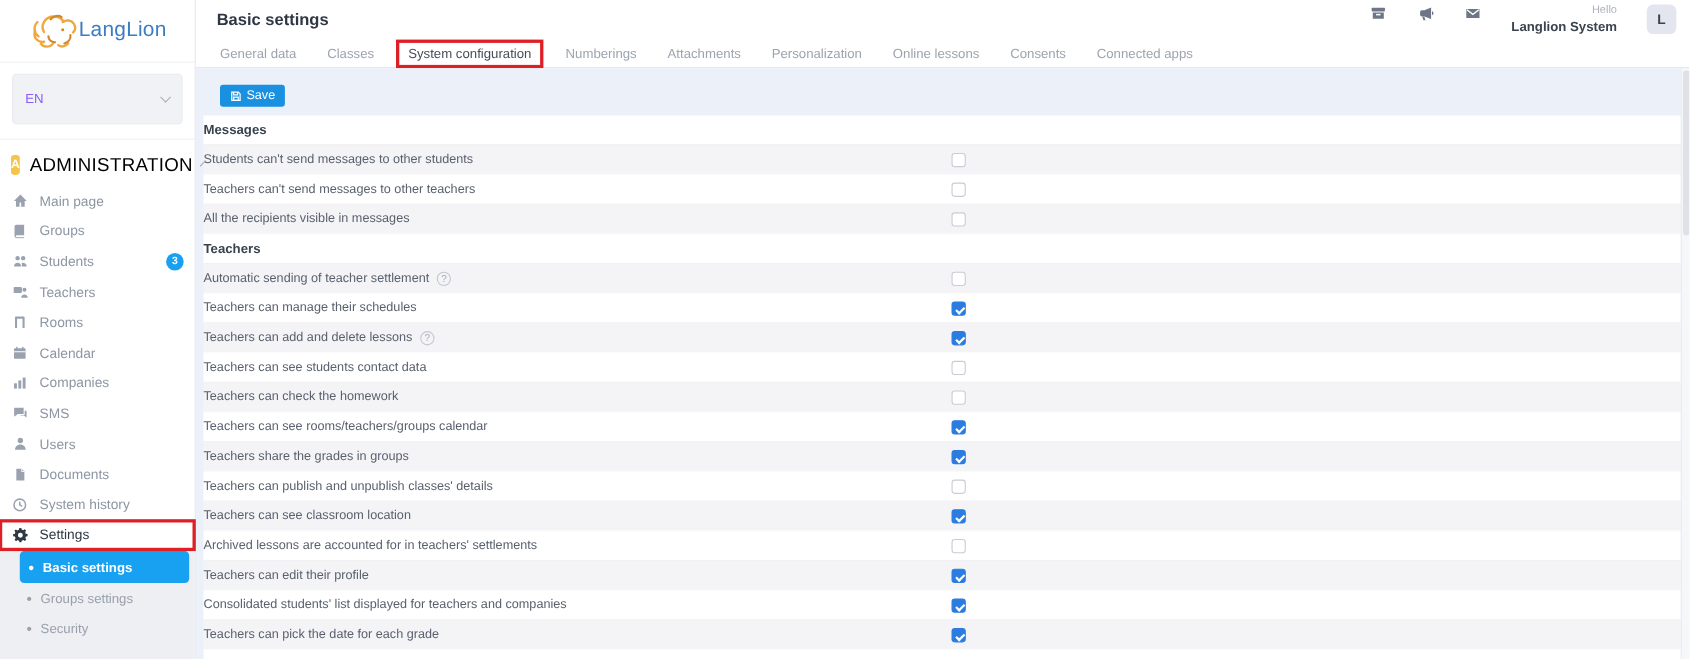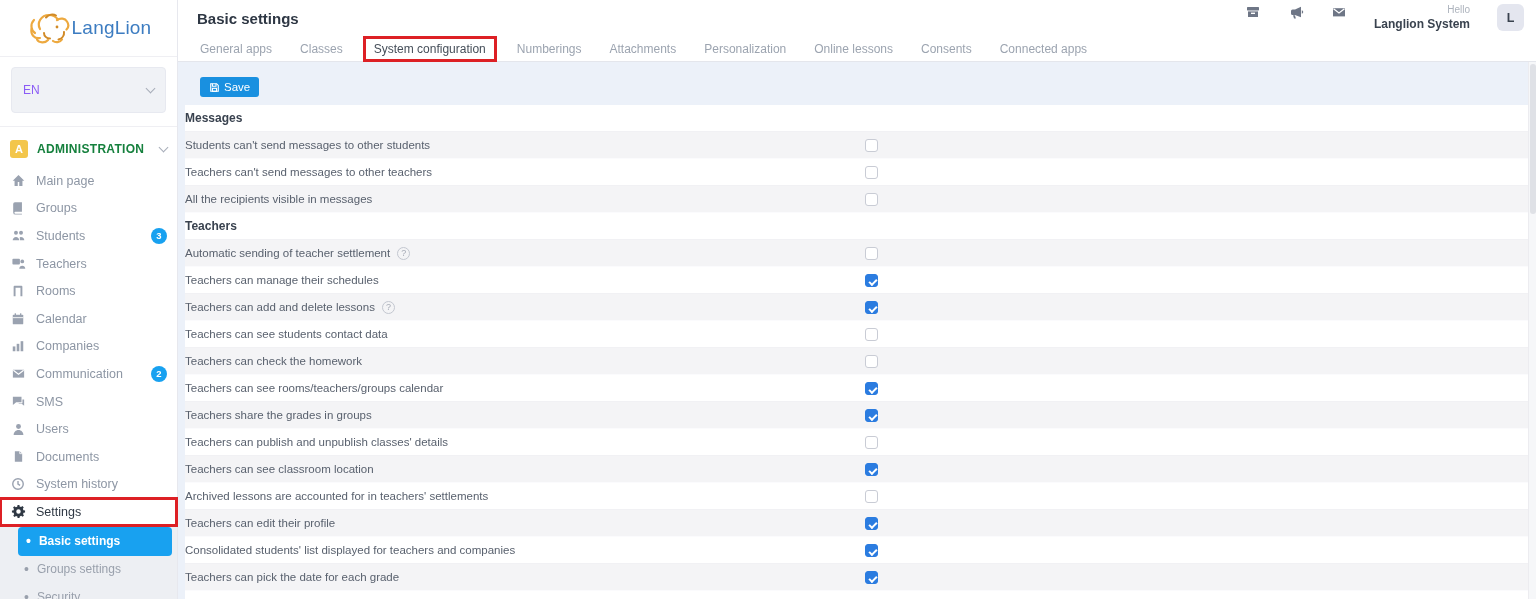--- a/index.html
+++ b/index.html
@@ -17,21 +17,21 @@
   .brand-text{font-size:19px;font-weight:400;color:var(--brand_blue);letter-spacing:.2px}
   .lang-area{padding:10px 11px 13px;border-bottom:1px solid #efeff3}
   .lang-select{height:46px;background:#f0f2f6;border:1px solid #e7e9f0;border-radius:4px;
                display:flex;align-items:center;justify-content:space-between;padding:0 11px;
                color:#8b5cf6;font-size:12px;cursor:pointer}
   .chev{width:7px;height:7px;border-right:1.6px solid #a7adb9;border-bottom:1.6px solid #a7adb9;
         transform:rotate(45deg);margin-top:-3px}
   .section-head{display:flex;align-items:center;gap:9px;padding:13px 10px 9px}
   .a-box{width:18px;height:18px;background:#f3c64b;color:#fff;border-radius:3px;font-size:11px;
          font-weight:700;display:flex;align-items:center;justify-content:center}
-  .section-label{font-size:12px;font-weight:700;color:#15803d;letter-spacing:.3px;flex:1}
+  .section-label{font-size:17px;font-weight:400;color:#000000;letter-spacing:.3px;flex:1}
   .menu{}
   .mi{height:27.6px;display:flex;align-items:center;gap:10px;padding:0 10px;color:#8d96a4;
       font-size:12.5px;cursor:pointer}
   .mi .ic{width:16px;display:flex;justify-content:center;align-items:center;color:#9aa2b0}
   .mi.dark{color:#2f3844}
   .mi.dark .ic{color:#2f3844}
   .mi.annotated{outline:3px solid var(--annotation_red);outline-offset:-2px}
   .badge{margin-left:auto;min-width:16px;height:16px;border-radius:8px;background:var(--accent_blue);
          color:#fff;font-size:9.5px;font-weight:700;display:flex;align-items:center;justify-content:center;padding:0 4px}
   .submenu{background:#edeff3;padding-top:1px;height:999px}
@@ -191,30 +191,20 @@
               <rect x="6.5" y="5.5" width="3" height="8.5"></rect>
               <rect x="11" y="2.5" width="3" height="11.5"></rect>
             </svg>
           </span>
     <span class="mi-label">Companies</span>
 
   </div>
         <div class="mi">
     <span class="ic">
             <svg width="15" height="15" viewBox="0 0 16 16" fill="currentColor">
-              <path d="M2 4h12v8.4H2z"></path>
-              <path d="M2.5 4.6 8 8.8l5.5-4.2" fill="none" stroke="#fff" stroke-width="1.2"></path>
-            </svg>
-          </span>
-    <span class="mi-label">Communication</span>
-    <span class="badge">2</span>
-  </div>
-        <div class="mi">
-    <span class="ic">
-            <svg width="15" height="15" viewBox="0 0 16 16" fill="currentColor">
               <path d="M2 2.8h9.2v6H5.5L2 11.6z"></path>
               <path d="M12.2 5.8H14v6.6l-2.6-2.1H8.2V9.8h4z"></path>
             </svg>
           </span>
     <span class="mi-label">SMS</span>
 
   </div>
         <div class="mi">
     <span class="ic">
             <svg width="15" height="15" viewBox="0 0 16 16" fill="currentColor">
@@ -296,21 +286,21 @@
       </span>
       <div class="greet">
         <div class="hello">Hello</div>
         <div class="uname">Langlion System</div>
       </div>
       <div class="avatar">L</div>
     </div>
   </div>
 
   <div class="tabbar">
-      <div class="tab">General apps</div>
+      <div class="tab">General data</div>
       <div class="tab">Classes</div>
       <div class="tab active annotated">System configuration</div>
       <div class="tab">Numberings</div>
       <div class="tab">Attachments</div>
       <div class="tab">Personalization</div>
       <div class="tab">Online lessons</div>
       <div class="tab">Consents</div>
       <div class="tab">Connected apps</div>
     </div>
 

